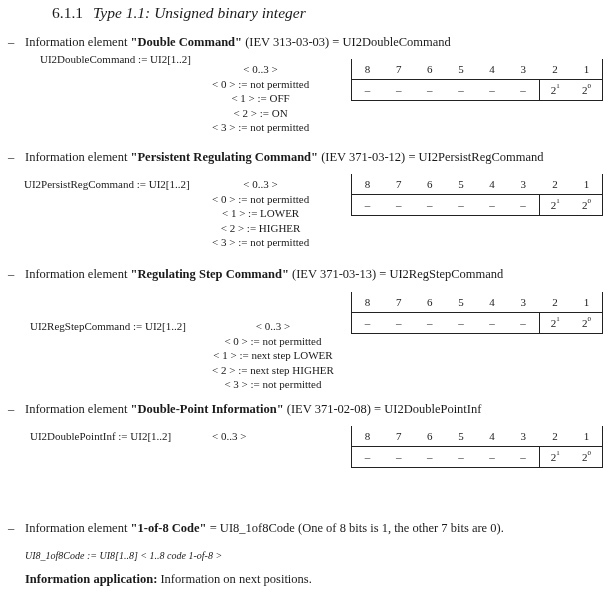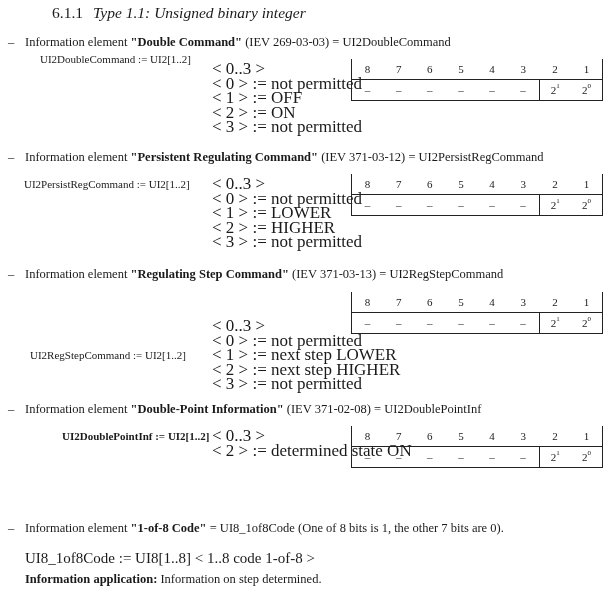--- a/index.html
+++ b/index.html
@@ -6,40 +6,40 @@
   body { width:608px; height:596px; position:relative; overflow:hidden;
          font-family:"Liberation Serif", "DejaVu Serif", serif; color:#1a1a1a; font-size:12px; }
   .abs { position:absolute; white-space:nowrap; }
   .heading { left:8px; top:4px; font-size:15.5px;margin-left:44px; }
   .heading .num { display:inline-block; width:37px; }
   .heading .ttl { font-style:italic; }
   .ie { left:8px; font-size:12.5px; }
   .ie .dash { display:inline-block; width:17px; }
   .ie b { font-weight:bold; }
   .decl { font-size:11px; }
-  .vals { font-size:17px; line-height:14.5px; }
+  .vals { font-size:11px; line-height:14.5px;text-align:center; }
   .bits { position:absolute; left:351px; width:252px; border-collapse:collapse; font-size:11px; }
   .bits td { text-align:center; height:20px; padding:0; width:31.5px; }
   .bits tr.hdr td { border-bottom:1.5px solid #222; }
   .bits tr.val td { border-bottom:1.5px solid #222; }
   .bits { border-left:1.5px solid #222; border-right:1.5px solid #222; }
   .bits td.sep { border-left:1.5px solid #222; }
   sup { font-size:7px; vertical-align:top; position:relative; top:-2px; }
-  .small { font-size:15px; }
+  .small { font-size:10px;font-style:italic; }
 </style>
 </head>
 <body>
 
 <div class="abs heading">
   <span class="num">6.1.1</span>
   <span class="ttl">Type 1.1:  Unsigned binary integer</span>
 </div>
 
 <div class="abs ie" style="top:35px;">
-  <span class="dash">–</span><span>Information element </span><b>"Double Command"</b><span> (IEV 269-03-03) = UI2DoubleCommand</span>
+  <span class="dash">–</span><span>Information element </span><b>"Double Command"</b><span> (IEV 313-03-03) = UI2DoubleCommand</span>
 </div>
 <div class="abs decl" style="left:40px;top:53px;">UI2DoubleCommand := UI2[1..2]</div>
 <div class="abs vals" style="left:212px;top:62px;">
   <div>&lt; 0..3 &gt;</div>
   <div>&lt; 0 &gt; := not permitted</div>
   <div>&lt; 1 &gt; := OFF</div>
   <div>&lt; 2 &gt; := ON</div>
   <div>&lt; 3 &gt; := not permitted</div>
 </div>
 <table class="bits" style="top:59px;">
@@ -99,21 +99,21 @@
         <td>–</td>
     <td class="sep"><span>2</span><sup>1</sup></td>
     <td><span>2</span><sup>0</sup></td>
   </tr>
 </tbody>
   </table>
 
 <div class="abs ie" style="top:267px;">
   <span class="dash">–</span><span>Information element </span><b>"Regulating Step Command"</b><span> (IEV 371-03-13) = UI2RegStepCommand</span>
 </div>
-<div class="abs decl" style="left:30px;top:320px;margin-top:29px;">UI2RegStepCommand := UI2[1..2]</div>
+<div class="abs decl" style="left:30px;top:320px;">UI2RegStepCommand := UI2[1..2]</div>
 <div class="abs vals" style="left:212px;top:319px;">
   <div>&lt; 0..3 &gt;</div>
   <div>&lt; 0 &gt; := not permitted</div>
   <div>&lt; 1 &gt; := next step LOWER</div>
   <div>&lt; 2 &gt; := next step HIGHER</div>
   <div>&lt; 3 &gt; := not permitted</div>
 </div>
 <table class="bits" style="top:292px;">
   <tbody>
       <tr class="hdr">
@@ -135,24 +135,23 @@
         <td>–</td>
     <td class="sep"><span>2</span><sup>1</sup></td>
     <td><span>2</span><sup>0</sup></td>
   </tr>
 </tbody>
   </table>
 
 <div class="abs ie" style="top:402px;">
   <span class="dash">–</span><span>Information element </span><b>"Double-Point Information"</b><span> (IEV 371-02-08) = UI2DoublePointInf</span>
 </div>
-<div class="abs decl" style="left:62px;top:430px;font-weight:bold;">UI2DoublePointInf := UI2[1..2]</div>
+<div class="abs decl" style="left:30px;top:430px;">UI2DoublePointInf := UI2[1..2]</div>
 <div class="abs vals" style="left:212px;top:429px;">
   <div>&lt; 0..3 &gt;</div>
-  <div>&lt; 2 &gt; := determined state ON</div>
 </div>
 <table class="bits" style="top:426px;">
   <tbody>
       <tr class="hdr">
     <td>8</td>
         <td>7</td>
         <td>6</td>
         <td>5</td>
         <td>4</td>
         <td>3</td>
@@ -170,14 +169,14 @@
     <td><span>2</span><sup>0</sup></td>
   </tr>
 </tbody>
   </table>
 
 <div class="abs ie" style="top:521px;">
   <span class="dash">–</span><span>Information element </span><b>"1-of-8 Code"</b><span> = UI8_1of8Code  (One of 8 bits is 1, the other 7 bits are 0).</span>
 </div>
 <div class="abs small" style="left:25px;top:550px;">UI8_1of8Code := UI8[1..8] &lt; 1..8 code 1-of-8 &gt;</div>
 <div class="abs" style="left:25px;top:572px;font-size:12.5px;">
-  <b>Information application:</b><span> Information on step determined.</span>
+  <b>Information application:</b><span> Information on next positions.</span>
 </div>
 
 </body></html>

